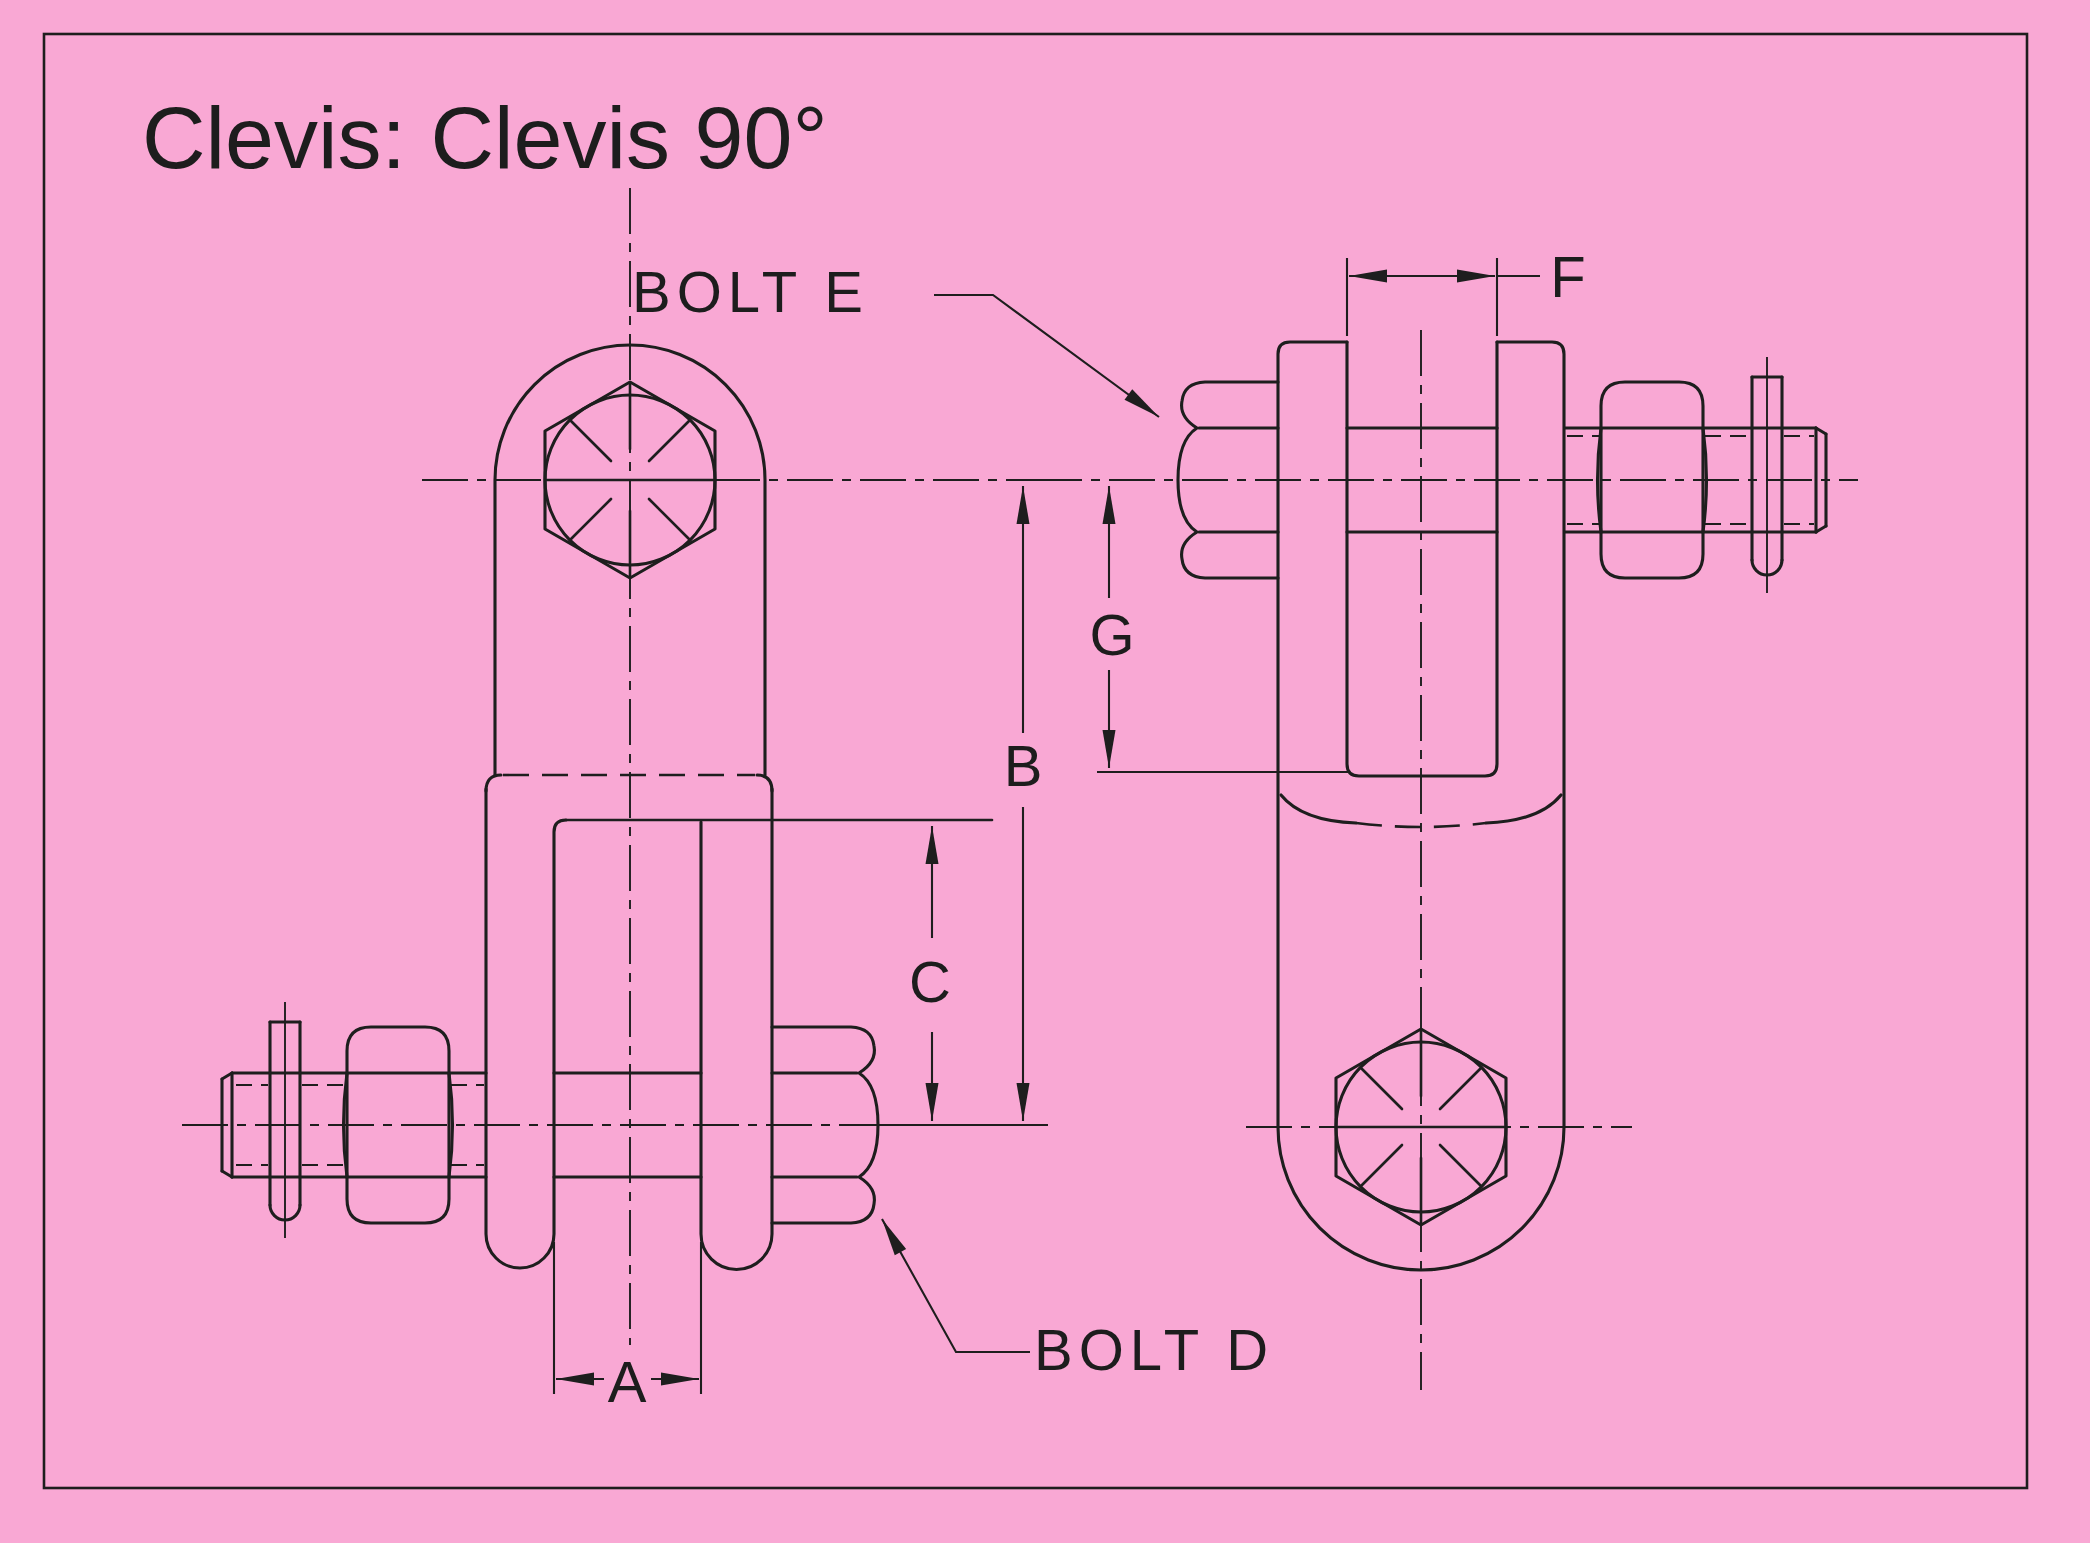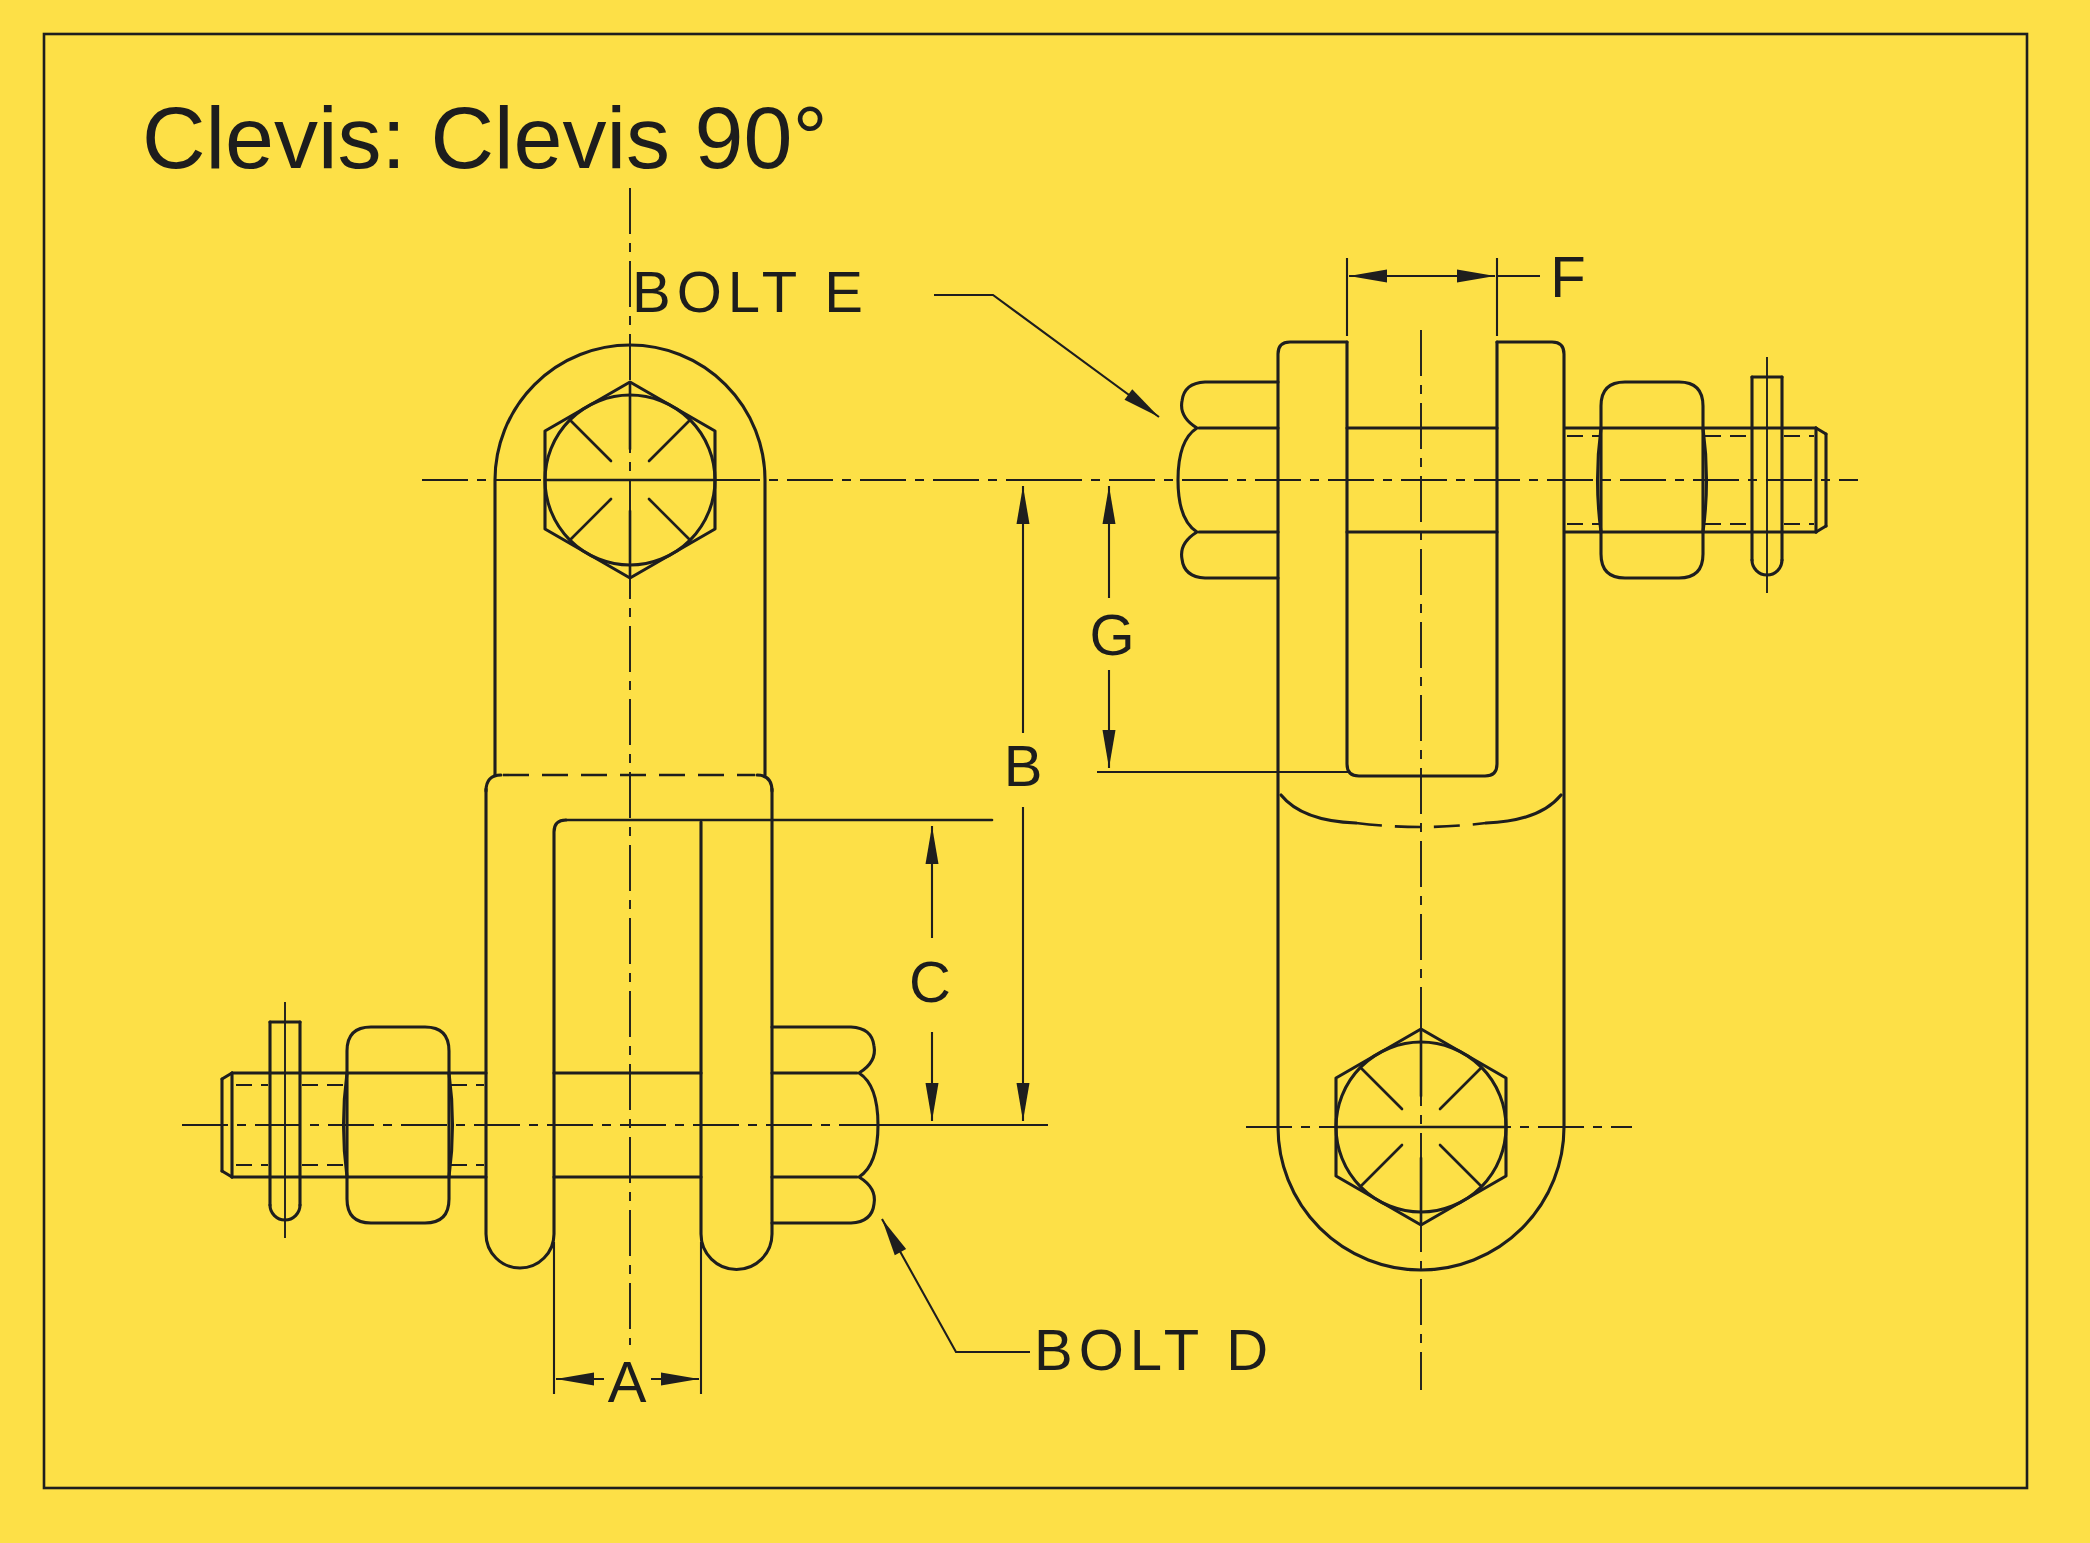--- a/index.html
+++ b/index.html
@@ -5,21 +5,21 @@
   html, body {
     margin: 0;
     padding: 0;
     background: #fbfbf9;
     font-family: "Liberation Sans", sans-serif;
   }
   .sheet {
     position: relative;
     width: 2090px;
     height: 1543px;
-    background: #fde047;
+    background: #f9a8d4;
     overflow: hidden;
   }
   svg { display: block; }
   .outline   { fill: none; stroke: #1e1e1e; stroke-width: 3.1; stroke-linecap: round; stroke-linejoin: round; }
   .medium    { fill: none; stroke: #1e1e1e; stroke-width: 2.6; stroke-linecap: round; }
   .hiddenln  { fill: none; stroke: #1e1e1e; stroke-width: 2.6; stroke-dasharray: 26 13; stroke-linecap: butt; }
   .threadln  { fill: none; stroke: #1e1e1e; stroke-width: 2.2; stroke-dasharray: 16 9; stroke-linecap: butt; }
   .centerln  { fill: none; stroke: #1e1e1e; stroke-width: 1.9; stroke-dasharray: 46 9 9 9; stroke-linecap: butt; }
   .thinln    { fill: none; stroke: #1e1e1e; stroke-width: 1.9; stroke-linecap: butt; }
   .dimln     { fill: none; stroke: #1e1e1e; stroke-width: 2.1; stroke-linecap: butt; }

